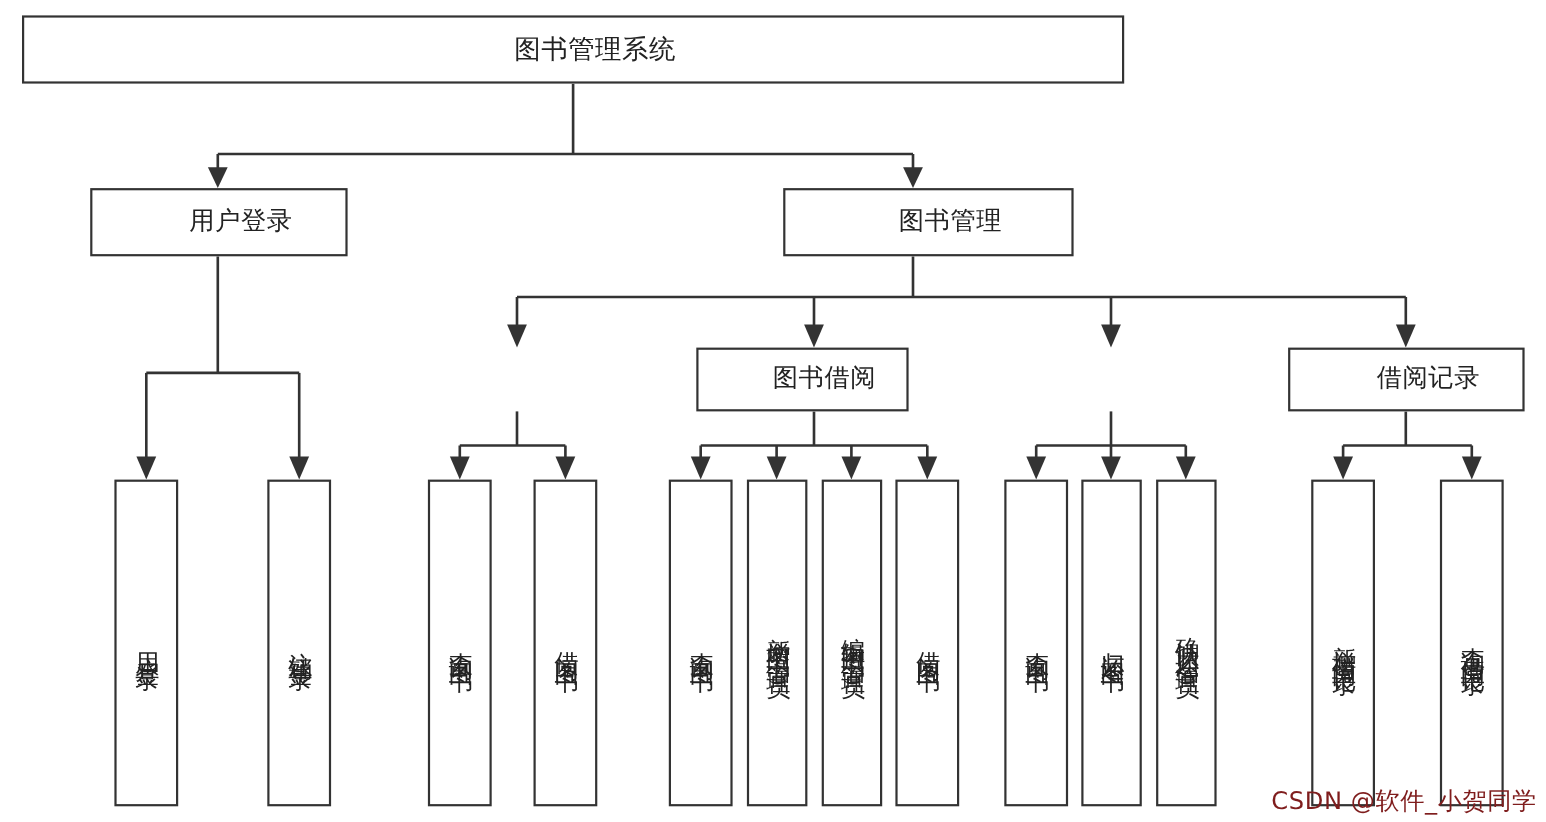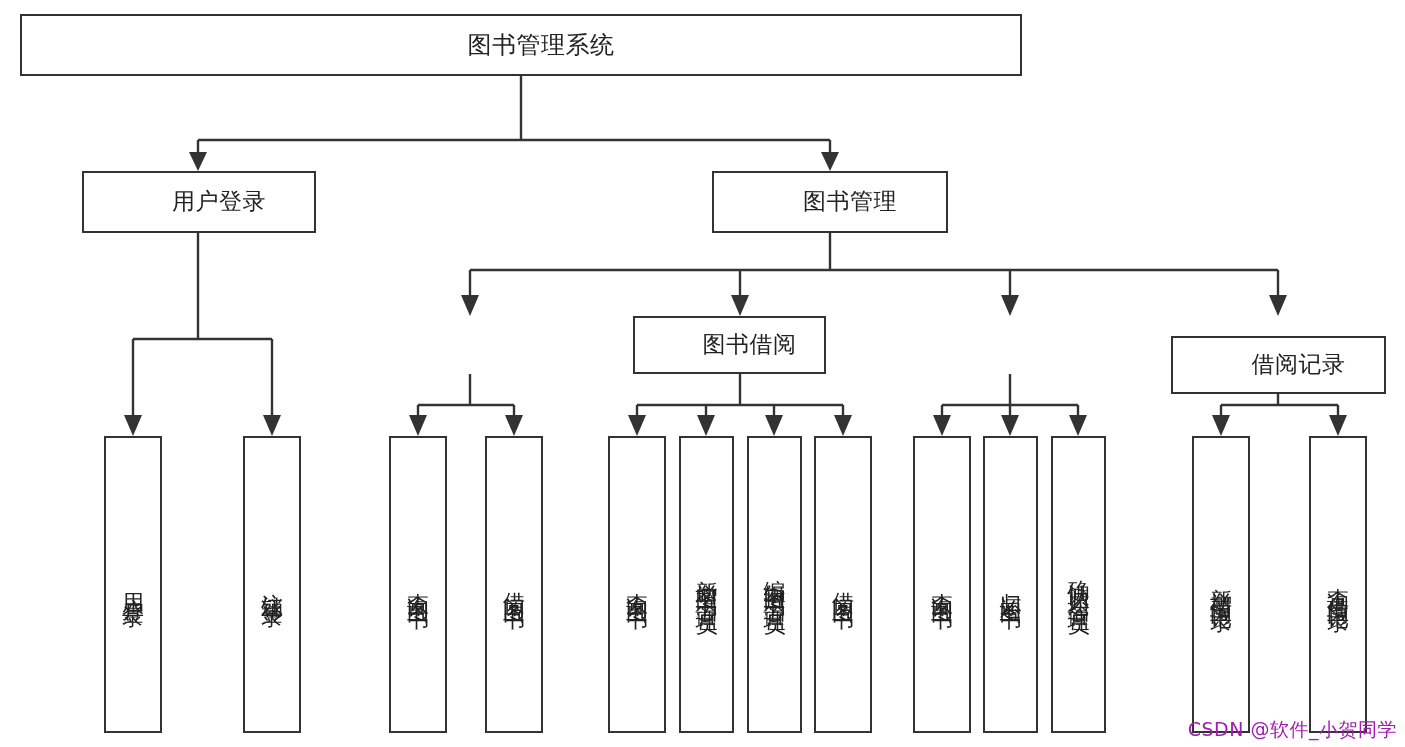--- a/index.html
+++ b/index.html
@@ -76,22 +76,22 @@
     letter-spacing: 5px;
     line-height: 1;
     white-space: nowrap;
     max-height: 100%;
   }
   
   #watermark {
     position: absolute;
     right: 8px;
     bottom: 4px;
-    font-size: 19px;
-    color: #a21caf;
+    font-size: 22px;
+    color: #7f1d1d;
     letter-spacing: 0.5px;
     white-space: nowrap;
     user-select: none;
   }
 </style>
 </head>
 <body>
 
 <div id="canvas">
 
@@ -158,31 +158,31 @@
   </svg>
 
   <div class="node horiz root" style="left:20px; top:14px; width:1002px; height:62px;">
     <span class="node-label">图书管理系统</span>
   </div>
 
   <div class="node horiz" style="left:82px; top:171px; width:234px; height:62px;">
     <span class="node-label">用户登录</span>
   </div>
 
-  <div class="node horiz" style="left:712px; top:171px; width:236px; height:62px;">
+  <div class="node horiz" style="left:712px; top:171px; width:264px; height:62px;">
     <span class="node-label">图书管理</span>
   </div>
 
 
   <div class="node horiz" style="left:633px; top:316px; width:193px; height:58px;">
     <span class="node-label">图书借阅</span>
   </div>
 
 
-  <div class="node horiz" style="left:1171px; top:316px; width:215px; height:58px;margin-top:20px;">
+  <div class="node horiz" style="left:1171px; top:316px; width:215px; height:58px;">
     <span class="node-label">借阅记录</span>
   </div>
 
   <div class="node vert" style="left:104px; top:436px; width:58px; height:297px;">
     <span class="node-label">用户登录</span>
   </div>
 
   <div class="node vert" style="left:243px; top:436px; width:58px; height:297px;">
     <span class="node-label">注销登录</span>
   </div>

